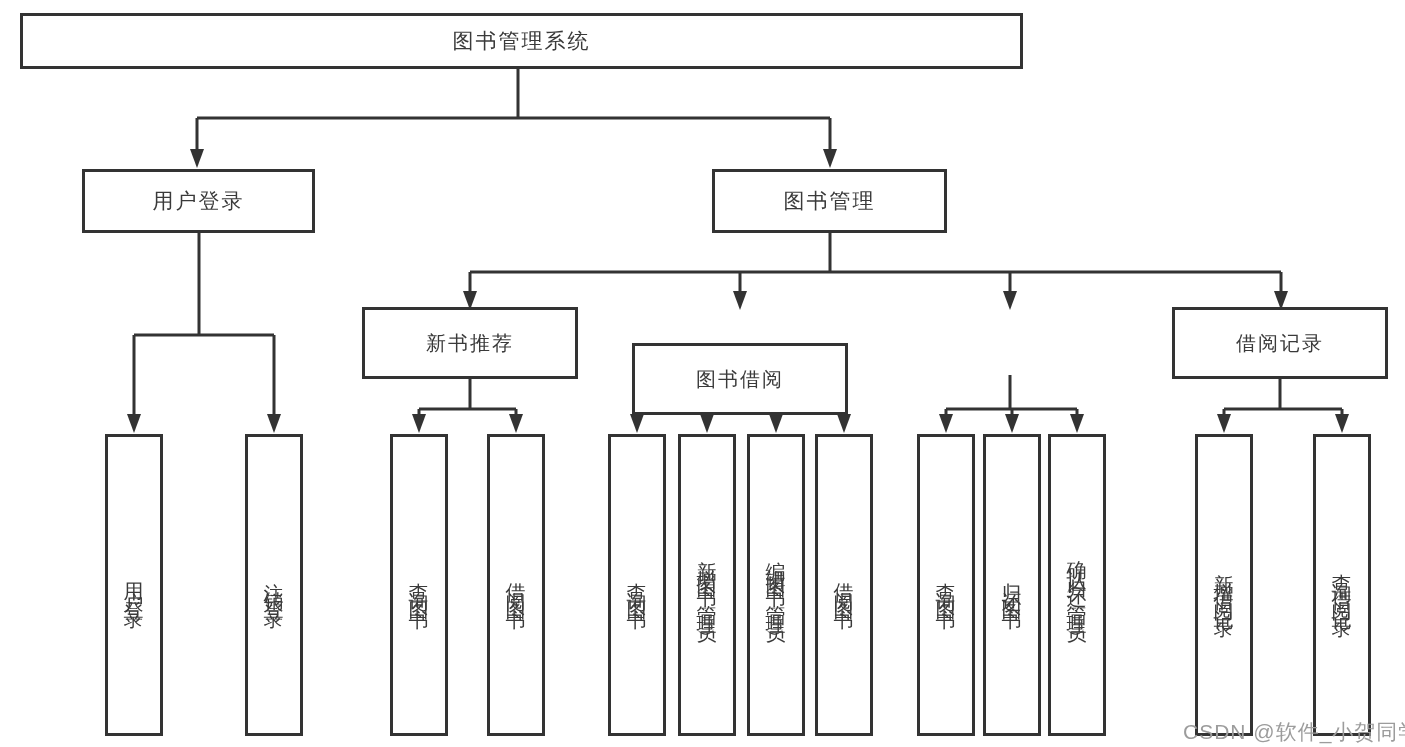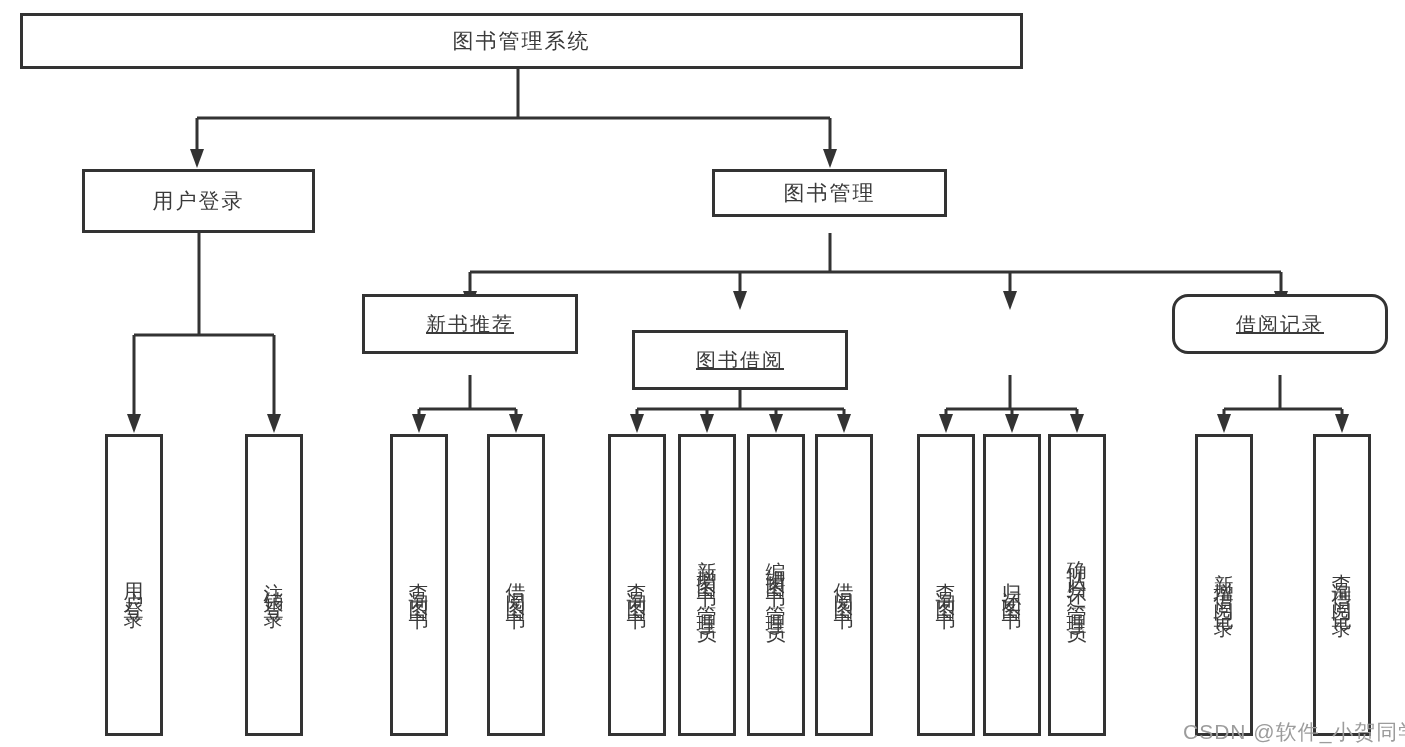--- a/index.html
+++ b/index.html
@@ -24,24 +24,24 @@
 
   .hnode {
     position: absolute; z-index: 1;
     border: 3px solid var(--line-color); background: var(--bg-color);
     display: flex; align-items: center; justify-content: center;
     font-size: 21px; color: var(--text-color); letter-spacing: 2px;
     white-space: nowrap;
   }
   .root   { left: 20px;  top: 13px;  width: 1003px; height: 56px; }
   .l2-a   { left: 82px;  top: 169px; width: 233px;  height: 64px; }
-  .l2-b   { left: 712px; top: 169px; width: 235px;  height: 48px; }
-  .l3     { top: 294px; width: 216px; height: 60px; font-size: 20px; text-decoration: underline; }
+  .l2-b   { left: 712px; top: 169px; width: 235px;  height: 64px; }
+  .l3     { top: 307px; width: 216px; height: 72px; font-size: 20px; }
   .l3-1 { left: 362px; }  .l3-2 { left: 632px; margin-top: 36px; }
-  .l3-3 { left: 902px; }  .l3-4 { left: 1172px; border-radius: 16px; }
+  .l3-3 { left: 902px; }  .l3-4 { left: 1172px; }
 
   .leaf {
     position: absolute; z-index: 1; top: 434px; width: 58px; height: 302px;
     border: 3px solid var(--line-color); background: var(--bg-color);
     display: flex; align-items: center; justify-content: center;
   }
   .vtext {
     writing-mode: vertical-rl; text-orientation: mixed;
     font-size: 20px; letter-spacing: 9px; line-height: 1;
     color: var(--text-color); white-space: nowrap;

